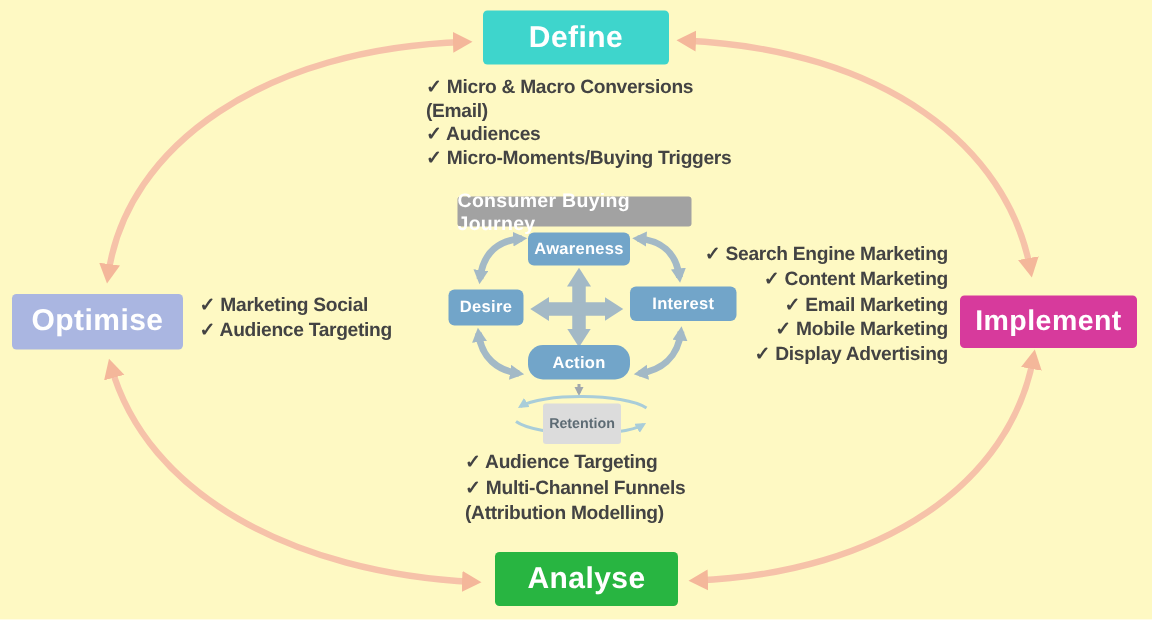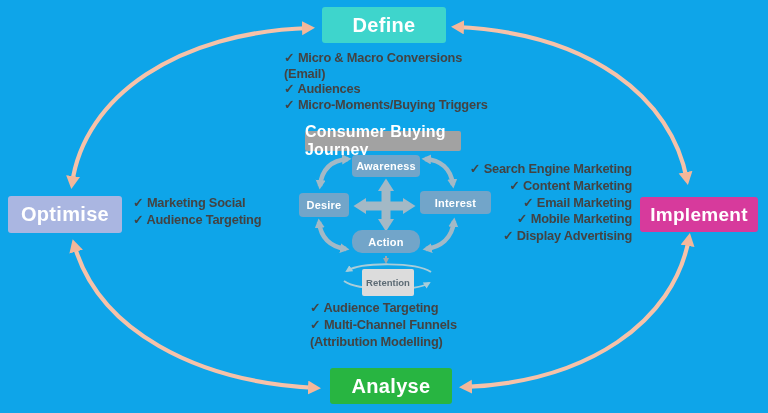--- a/index.html
+++ b/index.html
@@ -1,37 +1,37 @@
 <!DOCTYPE html>
 <html><head>
 <meta charset="utf-8">
 <style>
   html,body{margin:0;padding:0;background:#ffffff;}
   .stage{
     position:relative;width:768px;height:413px;overflow:hidden;
-    font-family:"Liberation Sans", sans-serif;background:#0ea5e9;
+    font-family:"Liberation Sans", sans-serif;background:#fef9c3;
   }
   svg.layer{position:absolute;left:0;top:0;width:768px;height:413px;}
   .phase-box{
     position:absolute;display:flex;align-items:center;justify-content:center;
     color:#ffffff;font-weight:bold;border-radius:3px;letter-spacing:.3px;
   }
   .checklist{
     position:absolute;color:#434343;font-weight:bold;font-size:12.8px;
     line-height:15.6px;letter-spacing:-0.2px;white-space:nowrap;
   }
   .checklist.tight{line-height:16.8px;}
   .checklist.right{text-align:right;}
   .stage-box{
     position:absolute;display:flex;align-items:center;justify-content:center;
     color:#ffffff;font-weight:bold;font-size:11px;border-radius:4px;letter-spacing:.2px;
   }
   .journey-bar{
     position:absolute;display:flex;align-items:center;justify-content:center;
-    color:#ffffff;font-weight:bold;font-size:16px;border-radius:2px;letter-spacing:.2px;
+    color:#ffffff;font-weight:bold;font-size:13px;border-radius:2px;letter-spacing:.2px;
   }
   .retention-box{
     position:absolute;display:flex;align-items:center;justify-content:center;
     color:#5d6b74;font-weight:bold;font-size:9.5px;border-radius:2px;
   }
 </style>
 </head>
 <body>
 
 <div class="stage">

